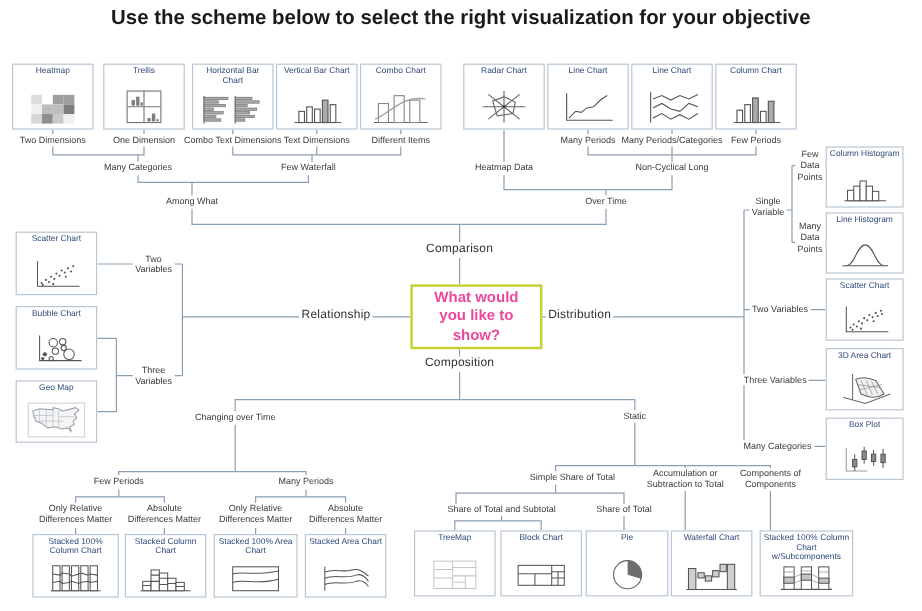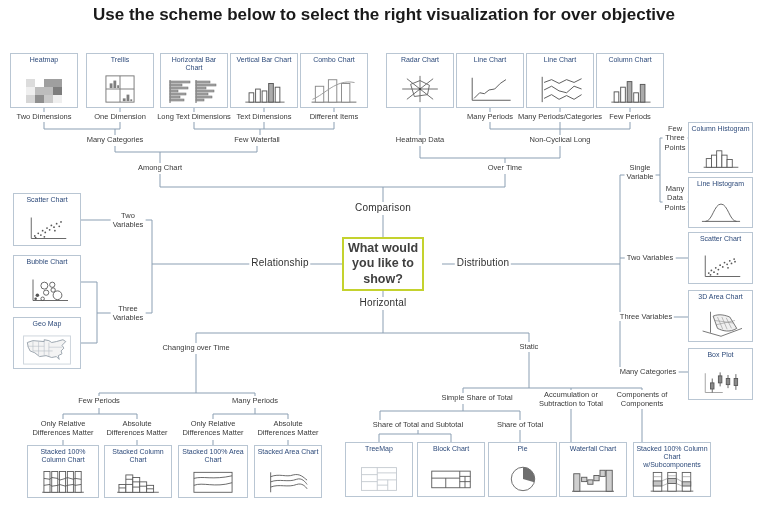--- a/index.html
+++ b/index.html
@@ -4,69 +4,69 @@
 <style>
   html,body{margin:0;padding:0;background:#fff;}
   #stage{position:relative;width:768px;height:509px;background:#fff;font-family:"Liberation Sans",sans-serif;overflow:hidden;}
   #title{position:absolute;top:5px;left:0;width:768px;text-align:center;font-size:17px;font-weight:700;color:#1a1a1a;z-index:2;}
   #wires{position:absolute;left:0;top:0;z-index:1;}
   .lbl{position:absolute;transform:translateX(-50%);font-size:7.5px;line-height:1.25;color:#3a3a3a;text-align:center;white-space:pre-line;background:#fff;padding:0 2px;z-index:2;}
   .branch{font-size:10px;color:#303030;letter-spacing:.2px;}
   .box{position:absolute;border:1px solid #b9c6d3;background:#fff;display:flex;flex-direction:column;align-items:center;z-index:2;box-sizing:border-box;}
   .bt{font-size:7px;line-height:1.15;color:#2d4a7a;padding:2px 2px 0;text-align:center;}
   .box svg{margin-top:auto;margin-bottom:3px;}
-  #qbox{position:absolute;left:342px;top:237px;width:82px;height:54px;border:2px solid #c4d22e;background:#fff;color:#404040;font-size:12.5px;font-weight:700;display:flex;align-items:center;justify-content:center;text-align:center;white-space:pre-line;line-height:1.25;z-index:3;box-sizing:border-box;}
+  #qbox{position:absolute;left:342px;top:237px;width:110px;height:54px;border:2px solid #c4d22e;background:#fff;color:#ec4899;font-size:12.5px;font-weight:700;display:flex;align-items:center;justify-content:center;text-align:center;white-space:pre-line;line-height:1.25;z-index:3;box-sizing:border-box;}
 </style>
 </head>
 <body>
 
 <div id="stage">
-  <div id="title">Use the scheme below to select the right visualization for over objective</div>
+  <div id="title">Use the scheme below to select the right visualization for your objective</div>
 
   <svg id="wires" width="768" height="509">
     <g fill="none" stroke="#8b9fb3" stroke-width="1">
       <path d="M44,108V112 M120,108V112 M194,108V112 M264,108V112 M334,108V112 M44,122V129H120V122 M115,129V135 M194,122V129H334V122 M264,122V129 M260,129V135 M115,146V152H257V146 M160,152V163 M160,174V187H505V174 M383,187V202 M383,213V237"></path>
       <path d="M420,108V135 M490,108V112 M560,108V112 M630,108V112 M490,122V129H630V122 M560,122V135 M420,146V158H560V146 M505,158V163"></path>
       <path d="M81,220H152 M152,220V313 M81,282H97 M81,343H97 M97,282V343 M97,313H152 M152,264H342"></path>
       <path d="M442,264H620 M620,175V372 M620,175H660 M660,138V202 M660,138H688 M660,202H688 M620,258H688 M620,317H688 M620,372H688"></path>
       <path d="M383,291V333 M196,343V333H529V342 M529,352V388 M196,354V393 M99,397V393H255V397 M99,408V414 M63,421V414H137V421 M255,408V414 M213,421V414H288V421 M63,440V445 M137,440V445 M213,440V445 M288,440V445 M463,393V388H642V392 M571,388V392 M463,404V411 M380,420V411H520V420 M418,430V434 M379,442V434H451V442 M520,430V442 M571,409V442 M642,409V442"></path>
     </g>
   </svg>
 
   <div id="qbox">What would
 you like to
 show?</div>
 
   <div class="lbl branch" style="left:383px;top:202px">Comparison</div>
   <div class="lbl branch" style="left:280px;top:257px">Relationship</div>
   <div class="lbl branch" style="left:483px;top:257px">Distribution</div>
-  <div class="lbl branch" style="left:383px;top:297px">Horizontal</div>
+  <div class="lbl branch" style="left:383px;top:297px">Composition</div>
 
   <div class="lbl" style="left:44px;top:112px">Two Dimensions</div>
   <div class="lbl" style="left:120px;top:112px">One Dimension</div>
-  <div class="lbl" style="left:194px;top:112px">Long Text Dimensions</div>
+  <div class="lbl" style="left:194px;top:112px">Combo Text Dimensions</div>
   <div class="lbl" style="left:264px;top:112px">Text Dimensions</div>
   <div class="lbl" style="left:334px;top:112px">Different Items</div>
   <div class="lbl" style="left:490px;top:112px">Many Periods</div>
   <div class="lbl" style="left:560px;top:112px">Many Periods/Categories</div>
   <div class="lbl" style="left:630px;top:112px">Few Periods</div>
   <div class="lbl" style="left:115px;top:135px">Many Categories</div>
   <div class="lbl" style="left:257px;top:135px">Few Waterfall</div>
   <div class="lbl" style="left:420px;top:135px">Heatmap Data</div>
   <div class="lbl" style="left:560px;top:135px">Non-Cyclical Long</div>
-  <div class="lbl" style="left:160px;top:163px">Among Chart</div>
+  <div class="lbl" style="left:160px;top:163px">Among What</div>
   <div class="lbl" style="left:505px;top:163px">Over Time</div>
   <div class="lbl" style="left:128px;top:211px">Two
 Variables</div>
   <div class="lbl" style="left:128px;top:304px">Three
 Variables</div>
   <div class="lbl" style="left:640px;top:163px">Single
 Variable</div>
   <div class="lbl" style="left:675px;top:124px">Few
-Three
+Data
 Points</div>
   <div class="lbl" style="left:675px;top:184px">Many
 Data
 Points</div>
   <div class="lbl" style="left:650px;top:253px">Two Variables</div>
   <div class="lbl" style="left:646px;top:312px">Three Variables</div>
   <div class="lbl" style="left:648px;top:367px">Many Categories</div>
   <div class="lbl" style="left:196px;top:343px">Changing over Time</div>
   <div class="lbl" style="left:529px;top:342px">Static</div>
   <div class="lbl" style="left:99px;top:396px">Few Periods</div>

